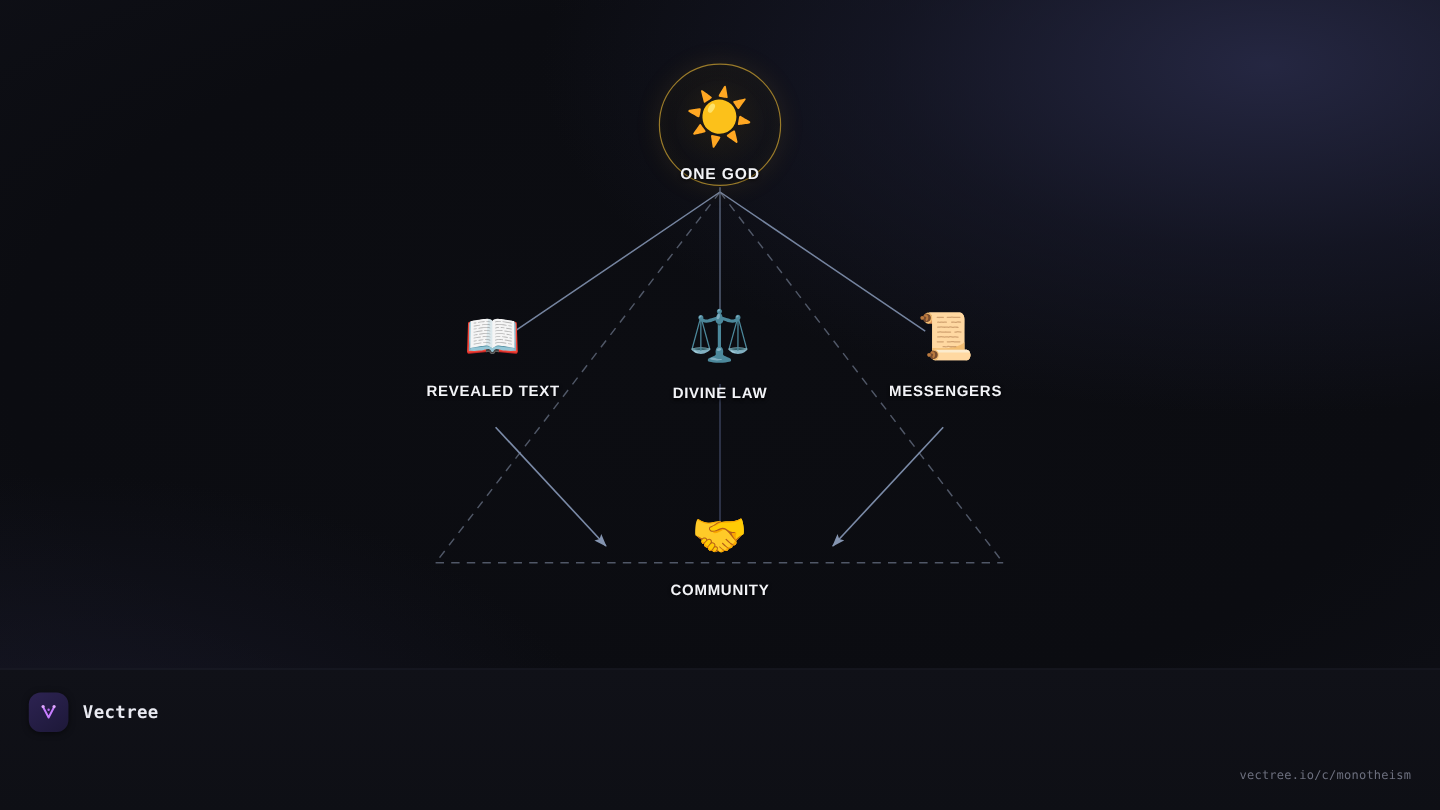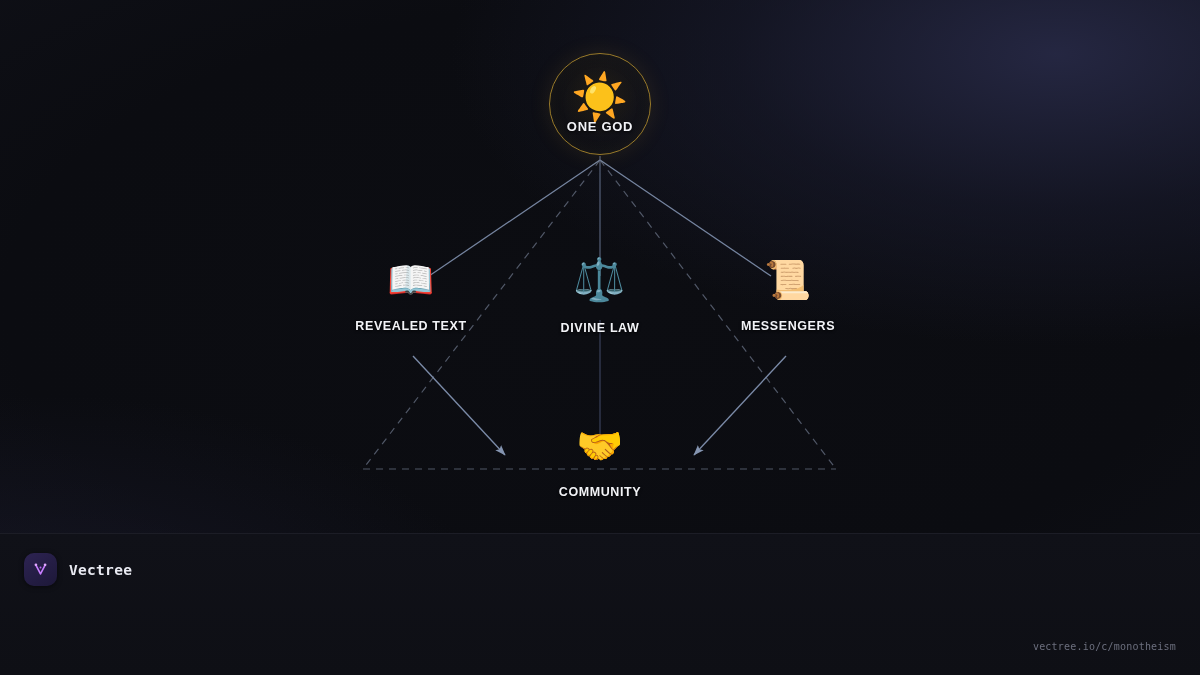--- a/index.html
+++ b/index.html
@@ -61,34 +61,34 @@
     width:102px; height:102px;
     border-radius:50%;
     border:1.4px solid #9a7b2a;
     background:radial-gradient(circle at 50% 42%, rgba(60,48,14,0.40) 0%, rgba(22,20,16,0.25) 55%, rgba(13,14,19,0.0) 100%);
     display:flex; align-items:center; justify-content:center;
     box-shadow:0 0 22px rgba(225,170,40,0.10), inset 0 0 18px rgba(225,170,40,0.05);
   }
   #node-root .glyph { font-size:46px; margin-bottom:14px; }
   #node-root .label {
     position:absolute;
-    left:50%; top:66px;
+    left:50%; top:84px;
     transform:translateX(-50%);
     margin-top:0;
     font-size:13px;
     letter-spacing:0.7px;
   }
 
   .mid .glyph { font-size:42px; }
   .leaf .glyph { font-size:38px; }
 
   
   #footer {
     position:absolute; left:0; bottom:0;
-    width:1200px; height:142px;
+    width:1200px; height:118px;
     border-top:1px solid #1c1d26;
     background:linear-gradient(180deg, #101118 0%, #0e0f15 100%);
   }
   #brand-row {
     position:absolute; left:24px; top:19px;
     display:flex; align-items:center; gap:12px;
   }
   #brand-logo {
     width:33px; height:33px;
     border-radius:10px;

